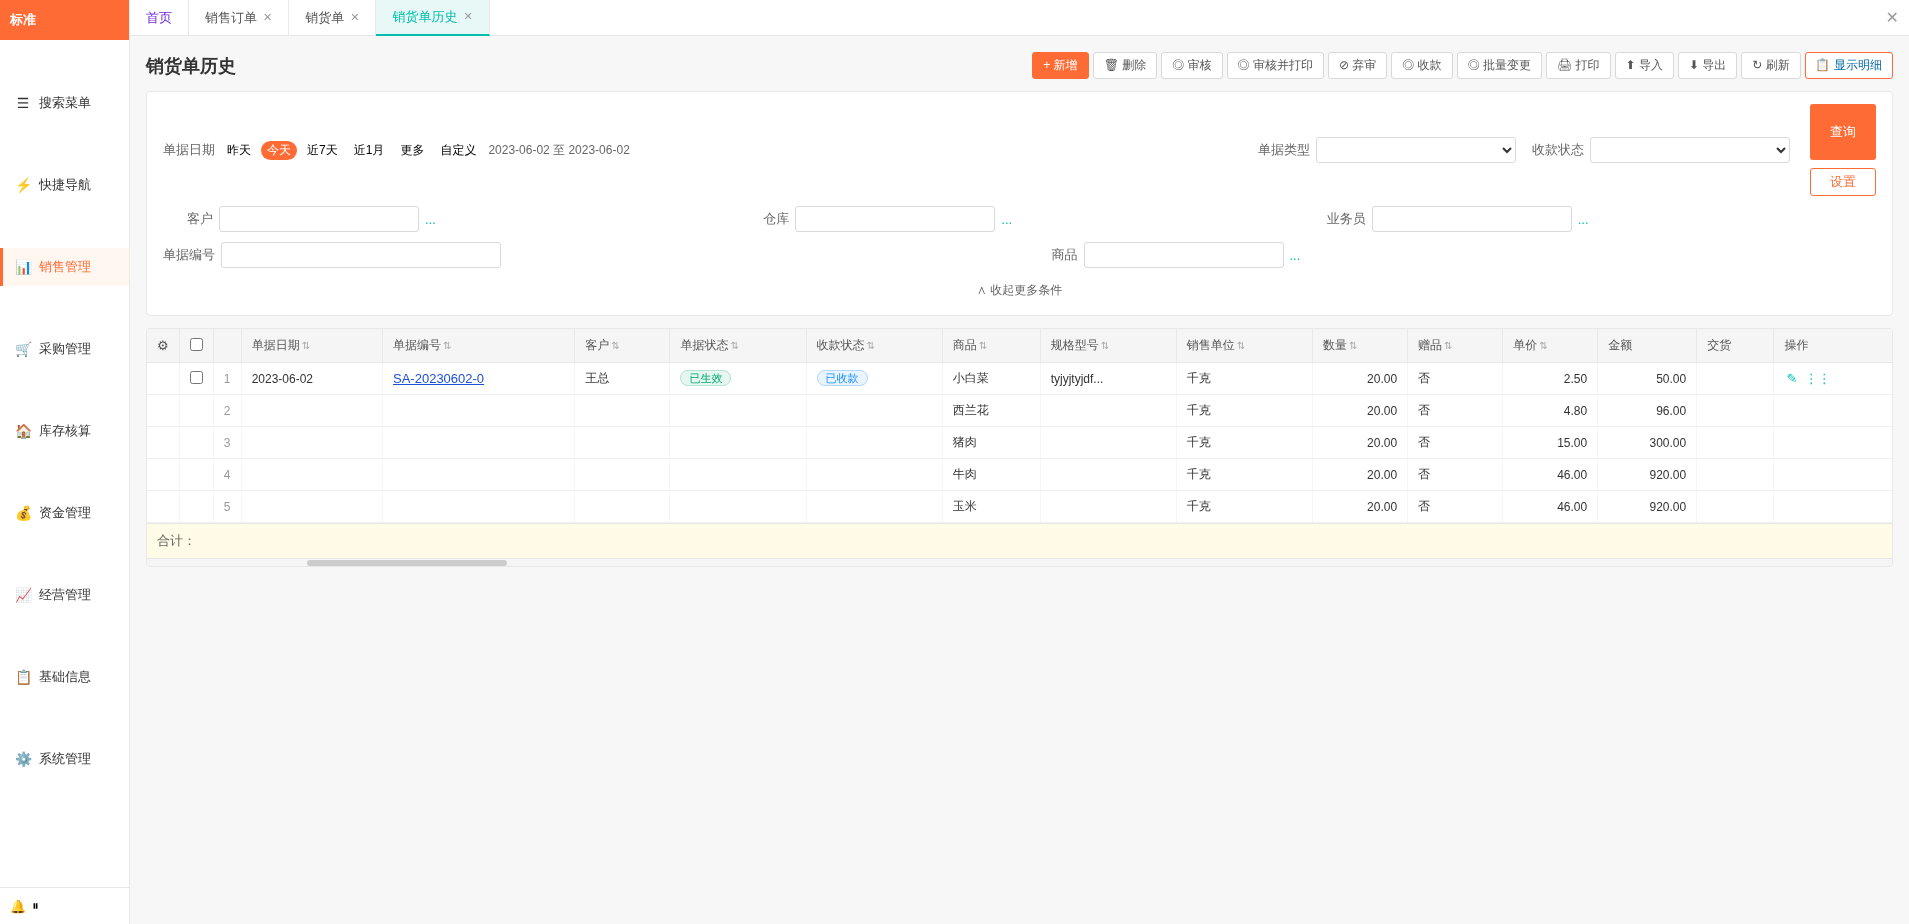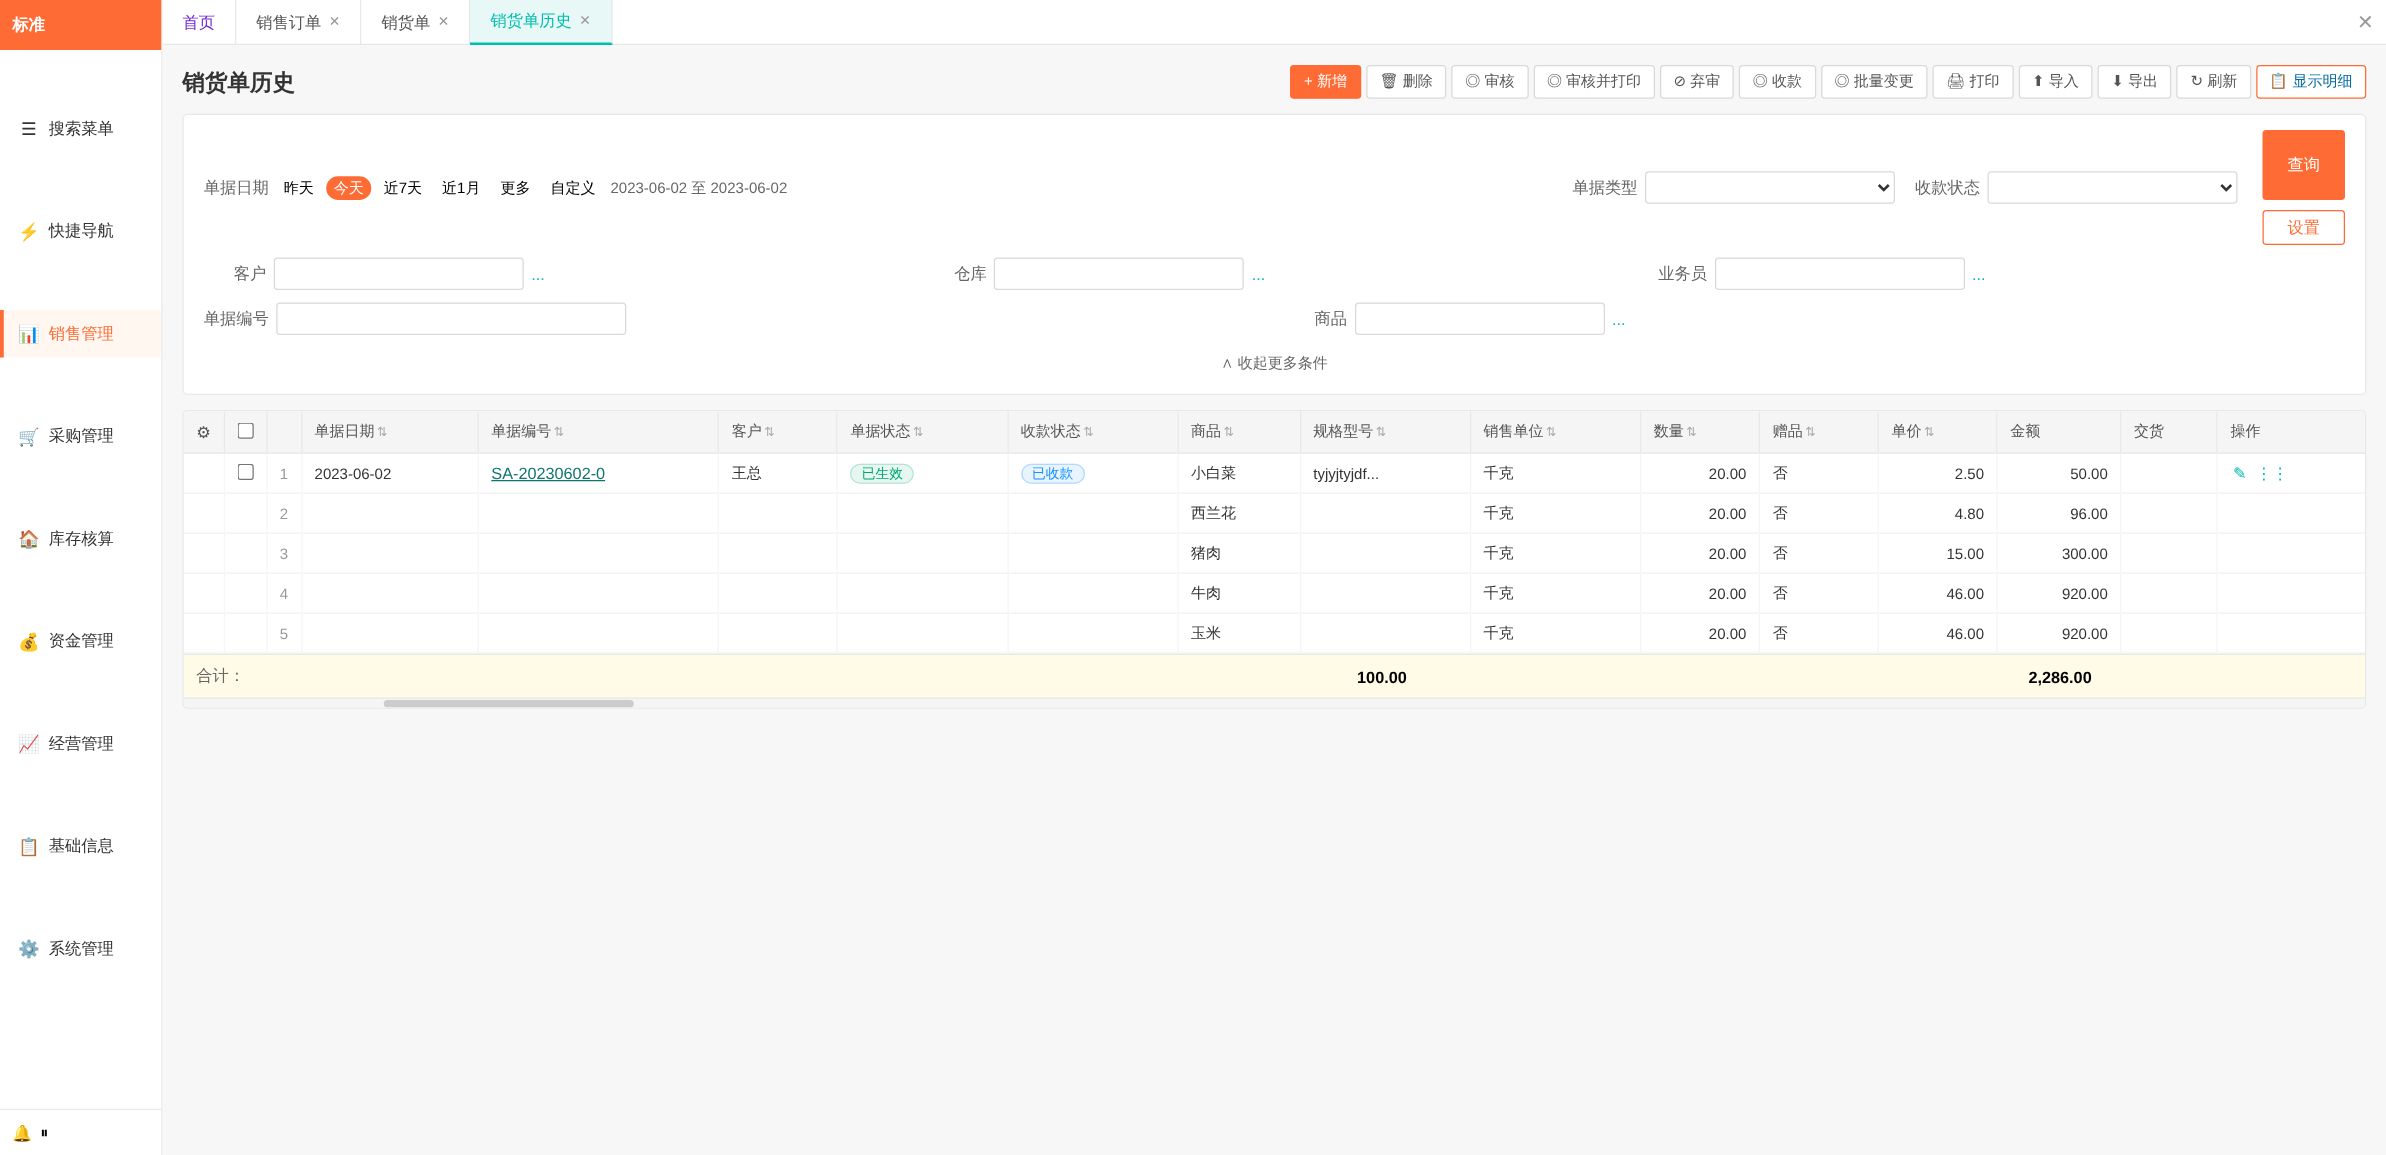--- a/index.html
+++ b/index.html
@@ -248,21 +248,21 @@
     }
     tbody td:last-child { border-right: none; }
     .sort-icon { color: #aaa; font-size: 10px; margin-left: 2px; }
     .badge {
       padding: 1px 8px;
       border-radius: 10px;
       font-size: 11px;
     }
     .badge-green { background: #e6f7f2; color: #00a870; border: 1px solid #b7e4d0; }
     .badge-blue { background: #e8f4ff; color: #1890ff; border: 1px solid #b3d8ff; }
-    .link-text { color: #0f766e; cursor: pointer; text-decoration: underline; }
+    .link-text { color: #1d4ed8; cursor: pointer; text-decoration: underline; }
     .action-btn { color: #00bfae; cursor: pointer; font-size: 13px; padding: 0 2px; }
 
     
     .table-footer {
       background: #fffbe6;
       border-top: 1px solid #e8e8e8;
       padding: 8px 10px;
       display: flex;
       align-items: center;
     }
@@ -616,24 +616,20 @@
       <td style="text-align:right;">46.00</td>
       <td style="text-align:right;">920.00</td>
       <td></td>
       <td></td>
     </tr>
           </tbody>
       </table>
 
       <div class="table-footer">
         <span class="footer-label">合计：</span>
-        <div style="flex:1; display:flex; justify-content:space-around; align-items:center;">
-          <span style="margin-left: 660px; font-weight:bold;">100.00</span>
-          <span style="font-weight:bold; margin-left:80px;">2,286.00</span>
-        </div>
       </div>
 
       <div class="scrollbar-area">
         <div class="scrollbar-thumb"></div>
       </div>
 
     </div>
   </div>
 </div>
 

